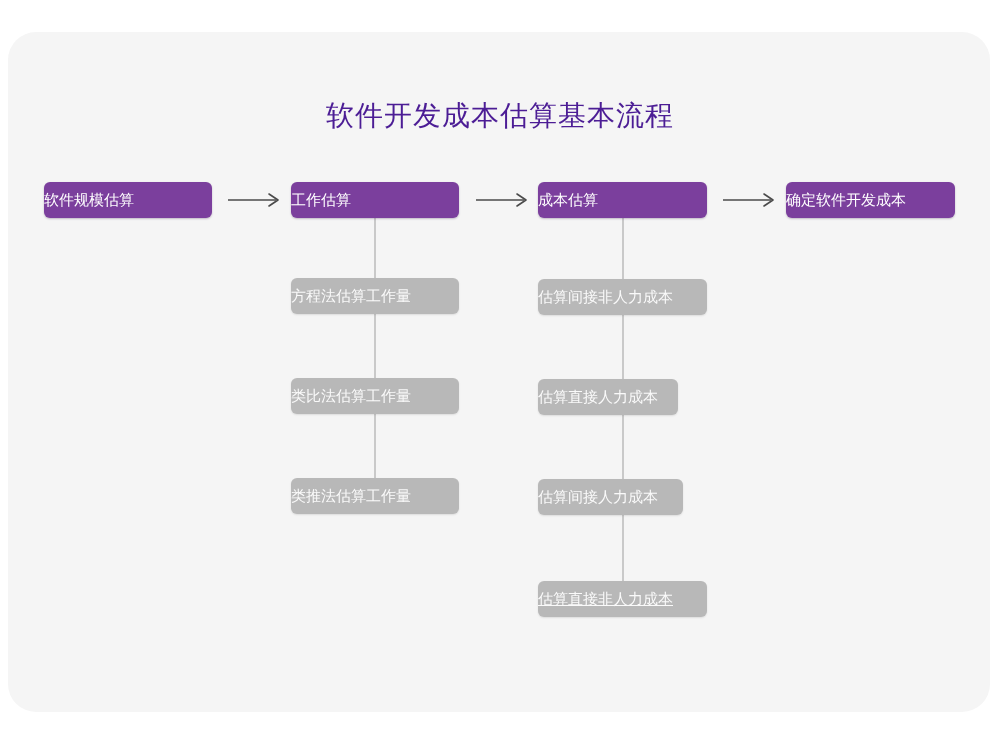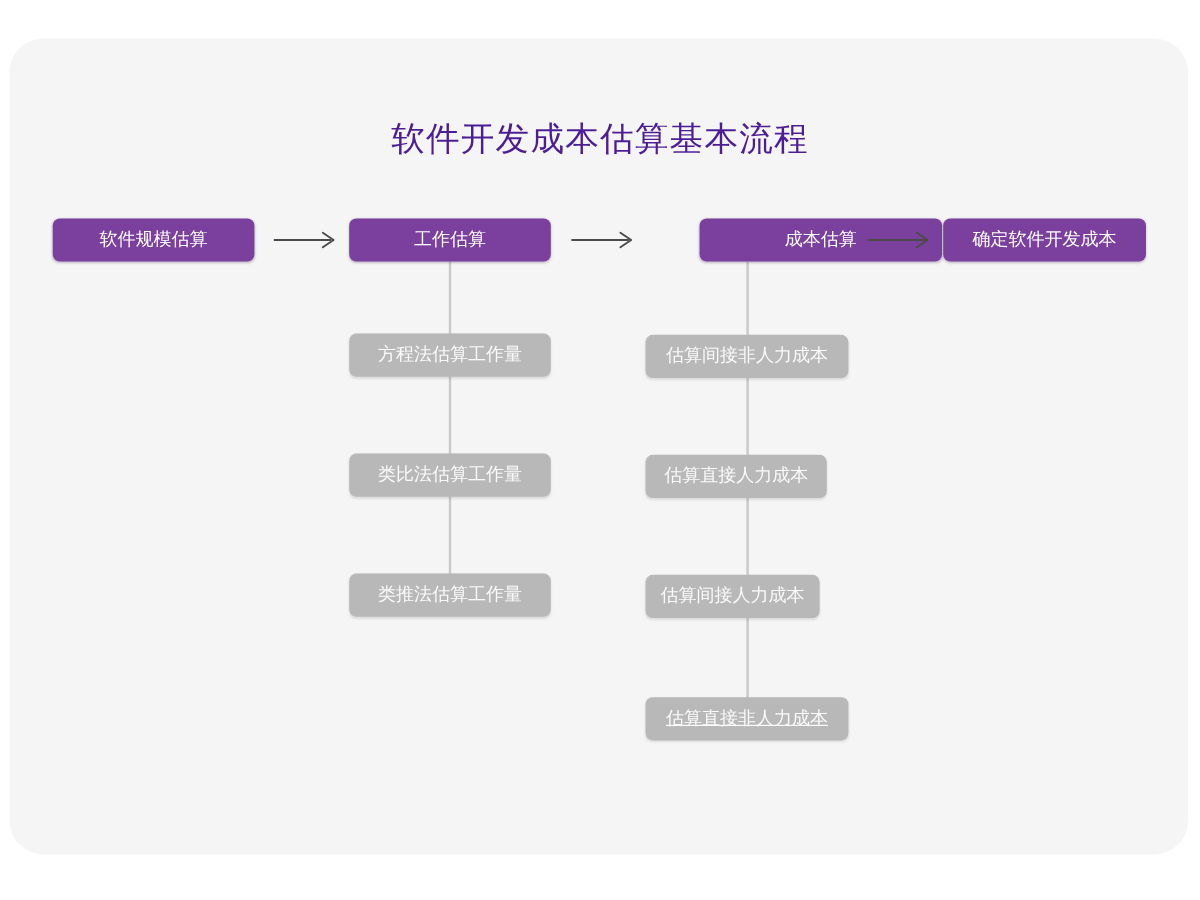--- a/index.html
+++ b/index.html
@@ -44,21 +44,21 @@
     color: #4c1d95;
     letter-spacing: 1px;
     white-space: nowrap;
   }
 
   
   .node {
     position: absolute;
     height: 36px;
     line-height: 36px;
-    text-align: center;
+    text-align: left;
     border-radius: 6px;
     color: #ffffff;
     font-size: 15px;
     white-space: nowrap;
     box-sizing: border-box;
   }
   .node.primary {
     background: #7b3f9d;
     box-shadow: 0 1px 2px rgba(60,30,80,0.28);
   }
@@ -92,21 +92,21 @@
 
   <div id="chart-title">软件开发成本估算基本流程</div>
 
   <div class="vline" style="left:374px; top:218px; height:278px;"></div>
   <div class="vline" style="left:622px; top:218px; height:381px;"></div>
 
   <div class="node primary" style="left:44px; top:182px; width:168px;">软件规模估算</div>
 
   <div class="node primary" style="left:291px; top:182px; width:168px;">工作估算</div>
 
-  <div class="node primary" style="left:538px; top:182px; width:202px;margin-left:45px;">成本估算</div>
+  <div class="node primary" style="left:538px; top:182px; width:169px;">成本估算</div>
 
   <div class="node primary" style="left:786px; top:182px; width:169px;">确定软件开发成本</div>
 
   <div class="arrow" style="left:228px; top:190px; width:56px;">
     <svg width="56" height="20" viewBox="0 0 56 20">
       <path d="M0 10 H48" stroke="#4a4a4a" stroke-width="1.6" fill="none"></path>
       <path d="M41 4 L50 10 L41 16" stroke="#4a4a4a" stroke-width="1.6" fill="none" stroke-linecap="round" stroke-linejoin="round"></path>
     </svg>
   </div>
 
@@ -125,19 +125,19 @@
   </div>
 
   <div class="node secondary" style="left:291px; top:278px; width:168px;">方程法估算工作量</div>
 
   <div class="node secondary" style="left:291px; top:378px; width:168px;">类比法估算工作量</div>
 
   <div class="node secondary" style="left:291px; top:478px; width:168px;">类推法估算工作量</div>
 
   <div class="node secondary" style="left:538px; top:279px; width:169px;">估算间接非人力成本</div>
 
-  <div class="node secondary" style="left:538px; top:379px; width:151px;">估算直接人力成本</div>
+  <div class="node secondary" style="left:538px; top:379px; width:140px;">估算直接人力成本</div>
 
   <div class="node secondary" style="left:538px; top:479px; width:145px;">估算间接人力成本</div>
 
   <div class="node secondary" style="left:538px; top:581px; width:169px;text-decoration:underline;">估算直接非人力成本</div>
 
 </div>
 
 </body></html>

